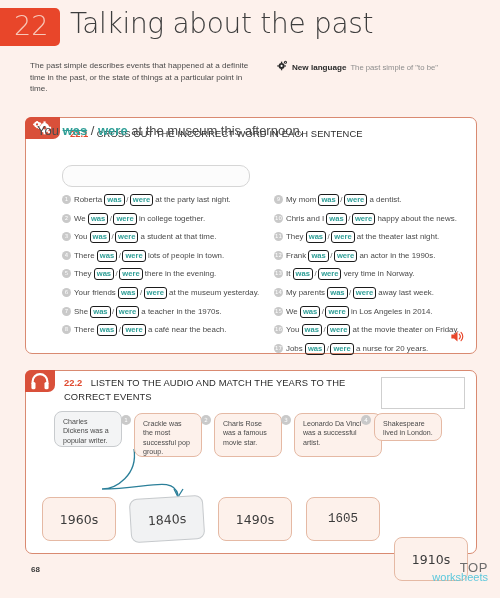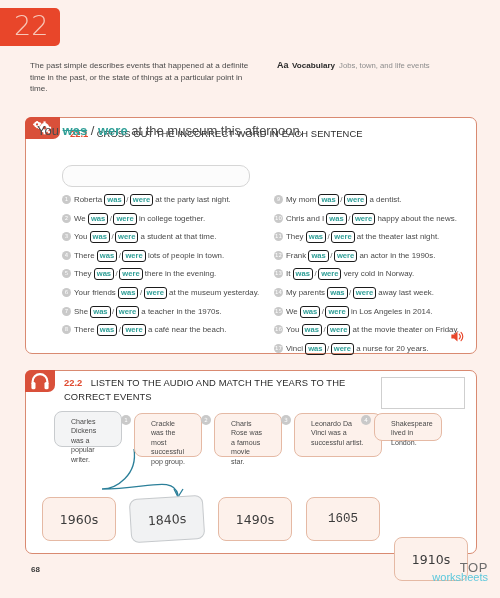--- a/index.html
+++ b/index.html
@@ -78,21 +78,21 @@
   #panel2{left:25px;top:370px;width:450px;height:182px;}
   #p2head{width:30px;}
   #p2title{position:absolute;left:38px;top:4px;width:330px;line-height:11.5px;}
   #answer-box{
     position:absolute;right:11px;top:6px;width:78px;height:28px;
     background:#fff;border:1px solid #cfcfcf;
   }
   
   .ev-card{
     position:absolute;border-radius:8px;font-size:7.1px;line-height:9.4px;
-    padding:6px 16px;box-sizing:border-box;
+    padding:6px 8px;box-sizing:border-box;
   }
   .ev-orange{background:#FDF1EB;border:1px solid #E5B9A4;color:#4a4a4a;}
   .ev-gray{background:#F3F4F5;border:1px solid #C8CBCE;color:#4a4a4a;}
   .ev-num{
     position:absolute;width:10px;height:10px;line-height:10px;border-radius:50%;
     background:#C9C9C9;color:#fff;font-size:5.6px;text-align:center;
     font-family:"DejaVu Sans", sans-serif;
   }
   
   .yr-card{
@@ -107,29 +107,43 @@
   #brand{position:absolute;right:12px;top:563px;text-align:right;line-height:10px;}
   #brand-top{font-size:13px;color:#6d6d6d;letter-spacing:.6px;}
   #brand-ws{font-size:11px;color:#5BC8DC;margin-top:-1px;}
 </style>
 </head>
 <body>
 
 <div id="header">
   <div id="unit-tab"></div>
   <div id="unit-number">22</div>
+  <div id="page-title">Talking about the past</div>
 </div>
 
 <div id="intro">The past simple describes events that happened at a definite time in the past, or the state of things at a particular point in time.</div>
 
 <div id="meta">
   <div class="meta-row">
-    <span class="meta-icon">Aa</span>
-    <span class="meta-label">Vocabulary</span>
-    <span class="meta-text">Jobs, town, and life events</span>
+    <span class="meta-icon">
+      <svg width="11" height="11" viewBox="0 0 24 24">
+          <circle cx="10" cy="13" r="6.5" fill="#2b2b2b"></circle>
+          <circle cx="10" cy="13" r="2.4" fill="#fff"></circle>
+          <g fill="#2b2b2b">
+            <rect x="8.6" y="3.6" width="2.8" height="3.4"></rect>
+            <rect x="8.6" y="19" width="2.8" height="3.4"></rect>
+            <rect x="0.6" y="11.6" width="3.4" height="2.8"></rect>
+            <rect x="16" y="11.6" width="3.4" height="2.8"></rect>
+          </g>
+          <circle cx="18.5" cy="5" r="3.3" fill="#2b2b2b"></circle>
+          <circle cx="18.5" cy="5" r="1.2" fill="#fff"></circle>
+        </svg>
+    </span>
+    <span class="meta-label">New language</span>
+    <span class="meta-text">The past simple of "to be"</span>
   </div>
 </div>
 
 <div class="panel" id="panel1">
   <div class="panel-head" id="p1head">
     <span style="position:absolute;left:7px;top:4px;">
       <svg width="21" height="15" viewBox="0 0 30 22">
           <circle cx="18" cy="10" r="7" fill="#fff"></circle>
           <circle cx="18" cy="10" r="2.6" fill="#D9503A"></circle>
           <g fill="#fff">
@@ -166,25 +180,25 @@
       <div class="qrow" style="left: 36px; top: 113.2px;"><span class="qnum">3</span><span>You </span><span class="opt">was</span><span class="sep">/</span><span class="opt">were</span><span> a student at that time.</span></div>
       <div class="qrow" style="left: 36px; top: 131.8px;"><span class="qnum">4</span><span>There </span><span class="opt">was</span><span class="sep">/</span><span class="opt">were</span><span> lots of people in town.</span></div>
       <div class="qrow" style="left: 36px; top: 150.4px;"><span class="qnum">5</span><span>They </span><span class="opt">was</span><span class="sep">/</span><span class="opt">were</span><span> there in the evening.</span></div>
       <div class="qrow" style="left: 36px; top: 169px;"><span class="qnum">6</span><span>Your friends </span><span class="opt">was</span><span class="sep">/</span><span class="opt">were</span><span> at the museum yesterday.</span></div>
       <div class="qrow" style="left: 36px; top: 187.6px;"><span class="qnum">7</span><span>She </span><span class="opt">was</span><span class="sep">/</span><span class="opt">were</span><span> a teacher in the 1970s.</span></div>
       <div class="qrow" style="left: 36px; top: 206.2px;"><span class="qnum">8</span><span>There </span><span class="opt">was</span><span class="sep">/</span><span class="opt">were</span><span> a café near the beach.</span></div>
       <div class="qrow" style="left: 248px; top: 76px;"><span class="qnum">9</span><span>My mom </span><span class="opt">was</span><span class="sep">/</span><span class="opt">were</span><span> a dentist.</span></div>
       <div class="qrow" style="left: 248px; top: 94.6px;"><span class="qnum">10</span><span>Chris and I </span><span class="opt">was</span><span class="sep">/</span><span class="opt">were</span><span> happy about the news.</span></div>
       <div class="qrow" style="left: 248px; top: 113.2px;"><span class="qnum">11</span><span>They </span><span class="opt">was</span><span class="sep">/</span><span class="opt">were</span><span> at the theater last night.</span></div>
       <div class="qrow" style="left: 248px; top: 131.8px;"><span class="qnum">12</span><span>Frank </span><span class="opt">was</span><span class="sep">/</span><span class="opt">were</span><span> an actor in the 1990s.</span></div>
-      <div class="qrow" style="left: 248px; top: 150.4px;"><span class="qnum">13</span><span>It </span><span class="opt">was</span><span class="sep">/</span><span class="opt">were</span><span> very cold in Norway.</span></div>
+      <div class="qrow" style="left: 248px; top: 150.4px;"><span class="qnum">13</span><span>It </span><span class="opt">was</span><span class="sep">/</span><span class="opt">were</span><span> very time in Norway.</span></div>
       <div class="qrow" style="left: 248px; top: 169px;"><span class="qnum">14</span><span>My parents </span><span class="opt">was</span><span class="sep">/</span><span class="opt">were</span><span> away last week.</span></div>
       <div class="qrow" style="left: 248px; top: 187.6px;"><span class="qnum">15</span><span>We </span><span class="opt">was</span><span class="sep">/</span><span class="opt">were</span><span> in Los Angeles in 2014.</span></div>
       <div class="qrow" style="left: 248px; top: 206.2px;"><span class="qnum">16</span><span>You </span><span class="opt">was</span><span class="sep">/</span><span class="opt">were</span><span> at the movie theater on Friday.</span></div>
-      <div class="qrow" style="left: 248px; top: 224.8px;"><span class="qnum">17</span><span>Vinci </span><span class="opt">was</span><span class="sep">/</span><span class="opt">were</span><span> a nurse for 20 years.</span></div>
+      <div class="qrow" style="left: 248px; top: 224.8px;"><span class="qnum">17</span><span>Jobs </span><span class="opt">was</span><span class="sep">/</span><span class="opt">were</span><span> a nurse for 20 years.</span></div>
     </div>
 
   <span id="speaker-icon">
     <svg width="15" height="13" viewBox="0 0 22 18">
         <path d="M2 6h4l5-4.5v15L6 12H2z" fill="#E8462A"></path>
         <path d="M13.5 5.5a5 5 0 0 1 0 7" stroke="#E8462A" stroke-width="1.7" fill="none" stroke-linecap="round"></path>
         <path d="M16.2 3a8.4 8.4 0 0 1 0 12" stroke="#E8462A" stroke-width="1.7" fill="none" stroke-linecap="round"></path>
       </svg>
   </span>
 </div>

